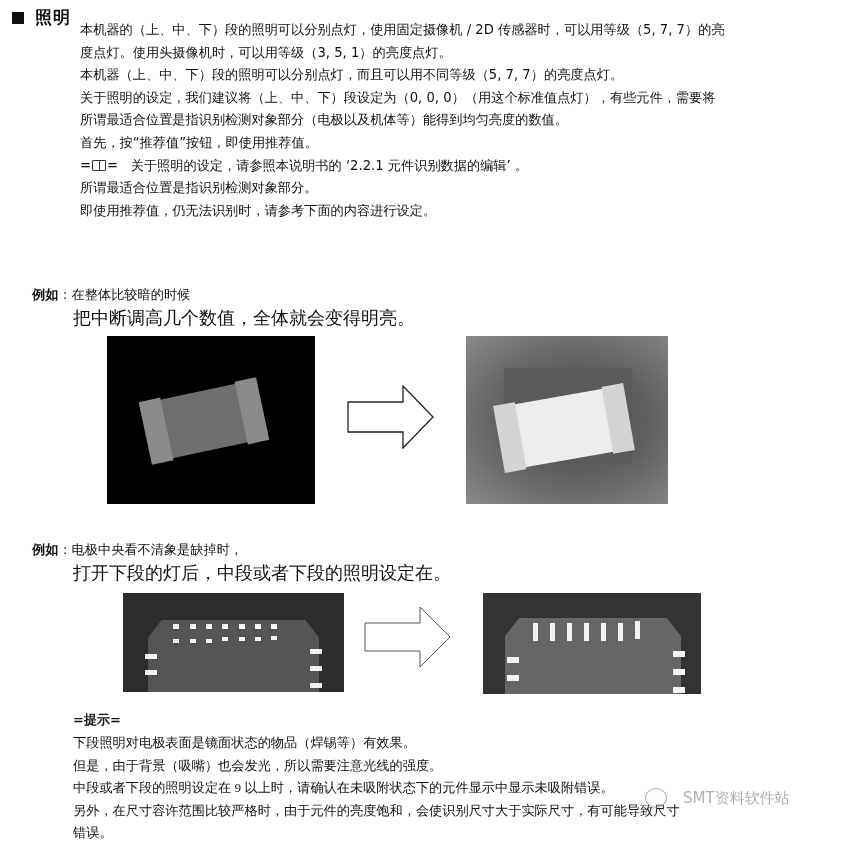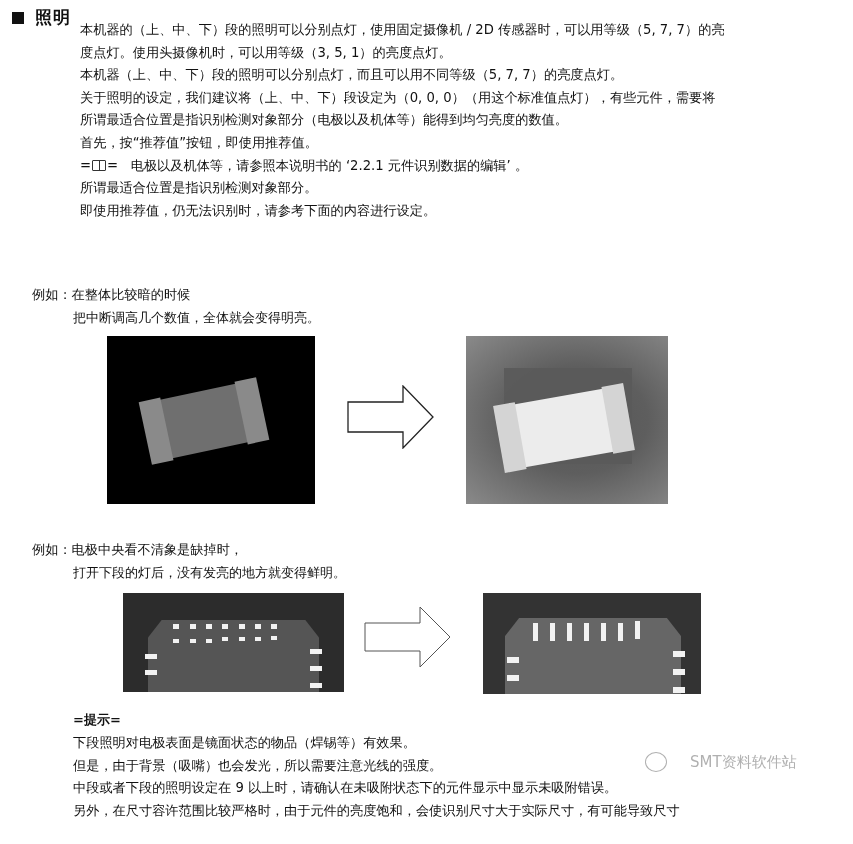--- a/index.html
+++ b/index.html
@@ -21,22 +21,22 @@
     .para div { white-space: nowrap; }
     .book-icon {
       display: inline-block; width: 14px; height: 11px; vertical-align: -1px;
       border: 1px solid #333; border-radius: 1px; position: relative; margin: 0 1px;
       box-sizing: border-box;
     }
     .book-icon::after {
       content: ""; position: absolute; left: 6px; top: 0; width: 1px; height: 9px; background: #333;
     }
     .ex-label { position: absolute; left: 32px; font-size: 13.2px; line-height: 22px; white-space: nowrap; }
-    .ex-label b { font-weight: normal; }
-    .ex-sub { position: absolute; left: 73px; font-size: 13px; line-height: 22px; white-space: nowrap; }
+    .ex-label b { font-weight: bold; }
+    .ex-sub { position: absolute; left: 73px; font-size: 18px; line-height: 22px; white-space: nowrap; }
     .img { position: absolute; overflow: hidden; }
     
     .img1 { left: 107px; top: 336px; width: 208px; height: 168px; background: #000; }
     .chip1 {
       position: absolute; left: 38px; top: 55px; width: 118px; height: 60px;
       background: #6f6f6f; transform: rotate(-12deg);
     }
     .chip1 .e { position: absolute; top: -2px; width: 22px; height: 64px; background: #8a8a8a; }
     .chip1 .e.l { left: -1px; } .chip1 .e.r { right: -1px; }
     
@@ -56,25 +56,25 @@
     .img3 { left: 123px; top: 593px; width: 221px; height: 99px; background: #2c2c2c; }
     .img4 { left: 483px; top: 593px; width: 218px; height: 101px; background: #333; }
     .board {
       position: absolute; background: #555;
       clip-path: polygon(8% 0, 92% 0, 100% 22%, 100% 100%, 0 100%, 0 22%);
     }
     .img3 .board { left: 25px; top: 27px; width: 171px; height: 80px; }
     .img4 .board { left: 22px; top: 25px; width: 176px; height: 82px; background: #666; }
     .lead { position: absolute; background: #f2f2f2; }
     .tip-head { position: absolute; left: 73px; top: 710px; font-size: 13px; line-height: 20px; font-weight: bold; }
-    .tips { position: absolute; left: 73px; top: 732px; font-size: 13.2px; line-height: 22.5px; width: 780px; }
+    .tips { position: absolute; left: 73px; top: 732px; font-size: 13.2px; line-height: 22.5px; width: 780px; font-family: Liberation Serif, serif; }
     .tips div { white-space: nowrap; }
     .watermark {
-      position: absolute; left: 645px; top: 752px; font-size: 15px; color: rgba(150,150,150,0.75);
-      white-space: nowrap; display: flex; align-items: center; gap: 23px;
+      position: absolute; left: 645px; top: 788px; font-size: 15px; color: rgba(150,150,150,0.75);
+      white-space: nowrap; display: flex; align-items: center; gap: 16px;
     }
     .wm-icon {
       width: 22px; height: 20px; border: 1.5px solid rgba(150,150,150,0.75); border-radius: 50%;
       box-sizing: border-box;
     }
   </style>
 </head>
 <body>
 
 <div class="heading">
@@ -83,21 +83,21 @@
 </div>
 
 <div class="para">
   <div>本机器的（上、中、下）段的照明可以分别点灯，使用固定摄像机 / 2D 传感器时，可以用等级（5, 7, 7）的亮</div>
   <div>度点灯。使用头摄像机时，可以用等级（3, 5, 1）的亮度点灯。</div>
   <div>本机器（上、中、下）段的照明可以分别点灯，而且可以用不同等级（5, 7, 7）的亮度点灯。</div>
   <div>关于照明的设定，我们建议将（上、中、下）段设定为（0, 0, 0）（用这个标准值点灯），有些元件，需要将</div>
   <div>所谓最适合位置是指识别检测对象部分（电极以及机体等）能得到均匀亮度的数值。</div>
   <div>首先，按“推荐值”按钮，即使用推荐值。</div>
   <div>
-    <span>=</span><span class="book-icon"></span><span>=</span>&nbsp;&nbsp;&nbsp;<span>电极以及机体等，请参照本说明书的 ‘2.2.1 元件识别数据的编辑’ 。</span>
+    <span>=</span><span class="book-icon"></span><span>=</span>&nbsp;&nbsp;&nbsp;<span>关于照明的设定，请参照本说明书的 ‘2.2.1 元件识别数据的编辑’ 。</span>
   </div>
   <div>所谓最适合位置是指识别检测对象部分。</div>
   <div>即使用推荐值，仍无法识别时，请参考下面的内容进行设定。</div>
 </div>
 
 <div class="ex-label" style="top:284px;">
   <b>例如</b><span>：</span><span>在整体比较暗的时候</span>
 </div>
 <div class="ex-sub" style="top:307px;">把中断调高几个数值，全体就会变得明亮。</div>
 
@@ -114,21 +114,21 @@
   <div class="pad2"></div>
   <div class="chip2">
       <div class="e l"></div>
       <div class="e r"></div>
     </div>
 </div>
 
 <div class="ex-label" style="top:539px;">
   <b>例如</b><span>：</span><span>电极中央看不清象是缺掉时，</span>
 </div>
-<div class="ex-sub" style="top:562px;">打开下段的灯后，没有发亮的地方就变得鲜明。</div>
+<div class="ex-sub" style="top:562px;">打开下段的灯后，中段或者下段的照明设定在。</div>
 
 <div class="img img3">
   <div class="board"></div>
   <div class="lead" style="left:50px;top:31px;width:6px;height:5px"></div>
   <div class="lead" style="left:67px;top:31px;width:6px;height:5px"></div>
   <div class="lead" style="left:83px;top:31px;width:6px;height:5px"></div>
   <div class="lead" style="left:99px;top:31px;width:6px;height:5px"></div>
   <div class="lead" style="left:116px;top:31px;width:6px;height:5px"></div>
   <div class="lead" style="left:132px;top:31px;width:6px;height:5px"></div>
   <div class="lead" style="left:148px;top:31px;width:6px;height:5px"></div>
@@ -163,18 +163,19 @@
   <div class="lead" style="left:190px;top:76px;width:12px;height:6px"></div>
   <div class="lead" style="left:190px;top:94px;width:12px;height:6px"></div>
 </div>
 
 <div class="tip-head">=提示=</div>
 <div class="tips">
   <div>下段照明对电极表面是镜面状态的物品（焊锡等）有效果。</div>
   <div>但是，由于背景（吸嘴）也会发光，所以需要注意光线的强度。</div>
   <div>中段或者下段的照明设定在 9 以上时，请确认在未吸附状态下的元件显示中显示未吸附错误。</div>
   <div>另外，在尺寸容许范围比较严格时，由于元件的亮度饱和，会使识别尺寸大于实际尺寸，有可能导致尺寸</div>
+  <div>错误。</div>
 </div>
 
 <div class="watermark">
   <span class="wm-icon"></span>
   <span>SMT资料软件站</span>
 </div>
 
 </body></html>

